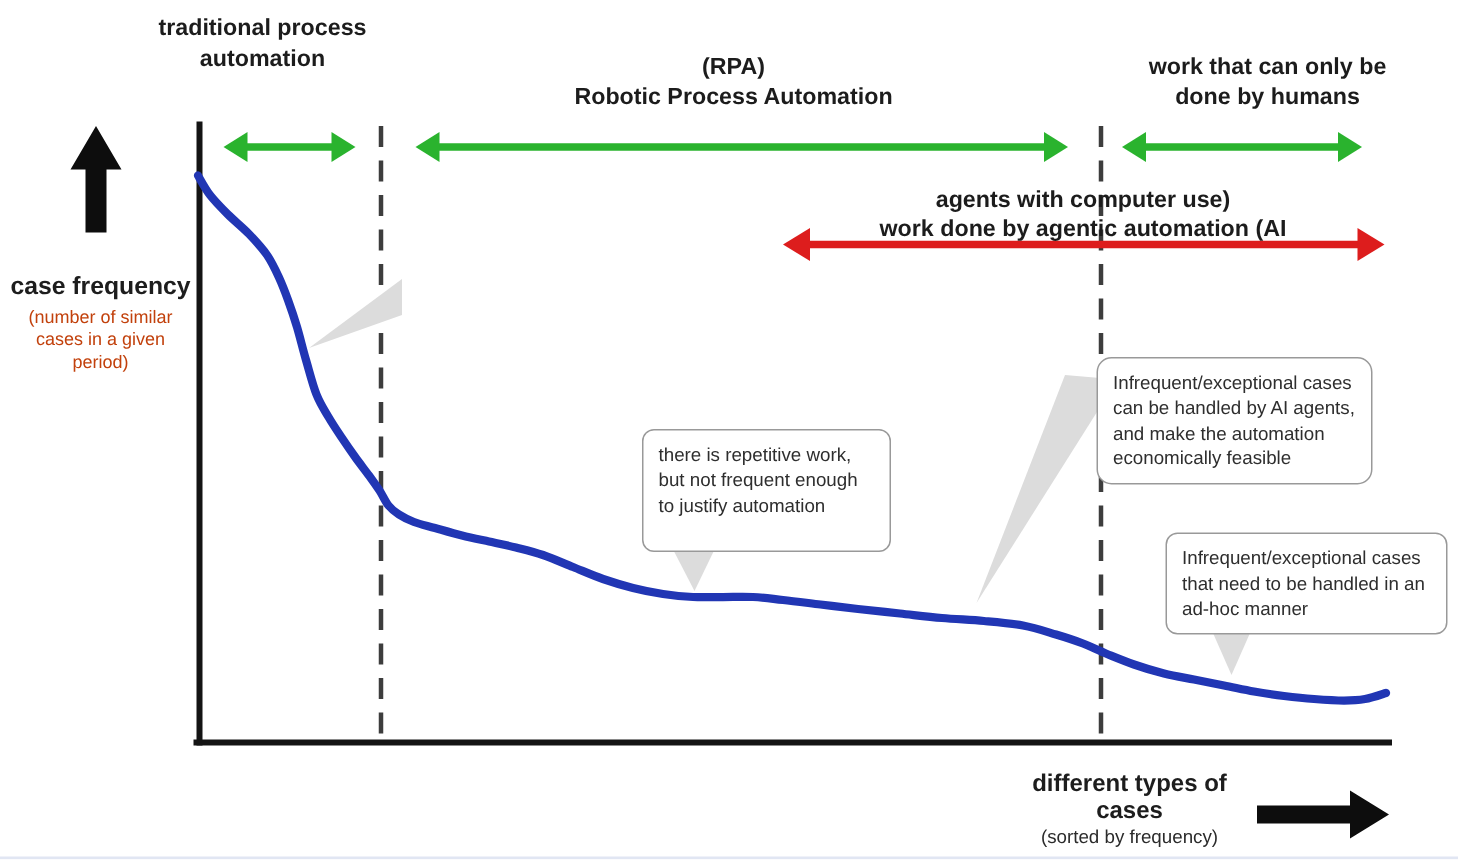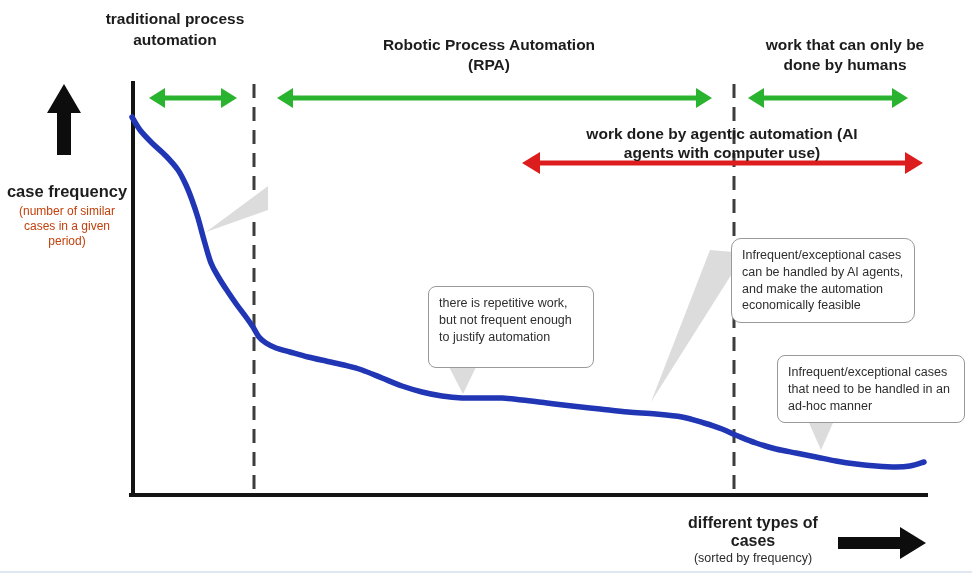--- a/index.html
+++ b/index.html
@@ -85,30 +85,30 @@
     </g>
 
     <polygon class="blk" points="57,155 57,113 47,113 64,84 81,113 71,113 71,155"></polygon>
     <polygon class="blk" points="838,537 900,537 900,527 926,543 900,559 900,549 838,549"></polygon>
 
     <path id="curve-path" class="curve" d="M 132,117 C 133.3,119.2 136.7,125.7 140,130 C 143.3,134.3 147.7,138.7 152,143 C 156.3,147.3 161.7,151.5 166,156 C 170.3,160.5 174.7,165.2 178,170 C 181.3,174.8 183.7,180.0 186,185 C 188.3,190.0 190.0,194.5 192,200 C 194.0,205.5 196.0,211.3 198,218 C 200.0,224.7 201.8,232.5 204,240 C 206.2,247.5 208.5,256.7 211,263 C 213.5,269.3 216.2,273.2 219,278 C 221.8,282.8 225.0,287.5 228,292 C 231.0,296.5 234.0,300.8 237,305 C 240.0,309.2 243.3,313.3 246,317 C 248.7,320.7 250.8,323.7 253,327 C 255.2,330.3 256.8,334.3 259,337 C 261.2,339.7 263.2,341.2 266,343 C 268.8,344.8 272.0,346.5 276,348 C 280.0,349.5 284.7,350.5 290,352 C 295.3,353.5 302.0,355.5 308,357 C 314.0,358.5 320.0,359.7 326,361 C 332.0,362.3 338.0,363.5 344,365 C 350.0,366.5 355.7,367.8 362,370 C 368.3,372.2 375.3,375.3 382,378 C 388.7,380.7 395.3,383.7 402,386 C 408.7,388.3 415.3,390.3 422,392 C 428.7,393.7 435.3,395.0 442,396 C 448.7,397.0 455.3,397.7 462,398 C 468.7,398.3 475.3,398.0 482,398 C 488.7,398.0 495.3,397.7 502,398 C 508.7,398.3 514.5,399.2 522,400 C 529.5,400.8 538.7,402.0 547,403 C 555.3,404.0 563.2,405.0 572,406 C 580.8,407.0 590.7,408.0 600,409 C 609.3,410.0 618.7,411.2 628,412 C 637.3,412.8 647.0,413.2 656,414 C 665.0,414.8 674.0,415.5 682,417 C 690.0,418.5 697.3,421.0 704,423 C 710.7,425.0 716.3,426.8 722,429 C 727.7,431.2 732.3,433.7 738,436 C 743.7,438.3 749.7,440.8 756,443 C 762.3,445.2 769.3,447.3 776,449 C 782.7,450.7 789.3,451.7 796,453 C 802.7,454.3 809.3,455.7 816,457 C 822.7,458.3 829.3,459.8 836,461 C 842.7,462.2 849.3,463.2 856,464 C 862.7,464.8 869.3,465.5 876,466 C 882.7,466.5 890.3,467.0 896,467 C 901.7,467.0 905.3,466.8 910,466 C 914.7,465.2 921.7,462.7 924,462"></path>
   </svg>
 
   <div class="hdr h-trad">traditional process automation</div>
   <div class="hdr h-rpa">
+    <div>(RPA)</div>
     <div>Robotic Process Automation</div>
-    <div>(RPA)</div>
   </div>
   <div class="hdr h-humans">
     <div>work that can only be</div>
     <div>done by humans</div>
   </div>
   <div class="hdr h-agentic">
+    <div>agents with computer use)</div>
     <div>work done by agentic automation (AI</div>
-    <div>agents with computer use)</div>
   </div>
 
   <div class="y-title">case frequency</div>
   <div class="y-sub">(number of similar cases in a given period)</div>
   <div class="x-title">
     <div>different types of</div>
     <div>cases</div>
   </div>
   <div class="x-sub">(sorted by frequency)</div>
 

